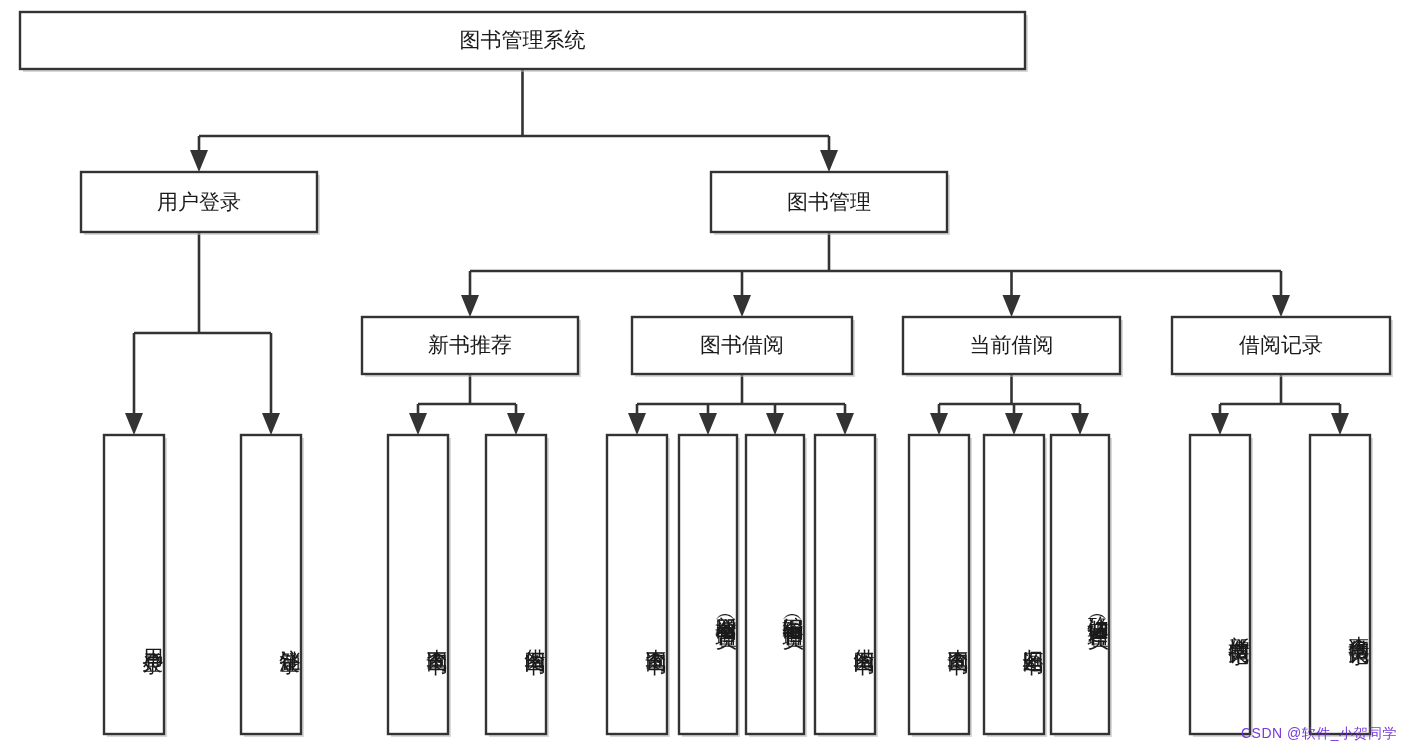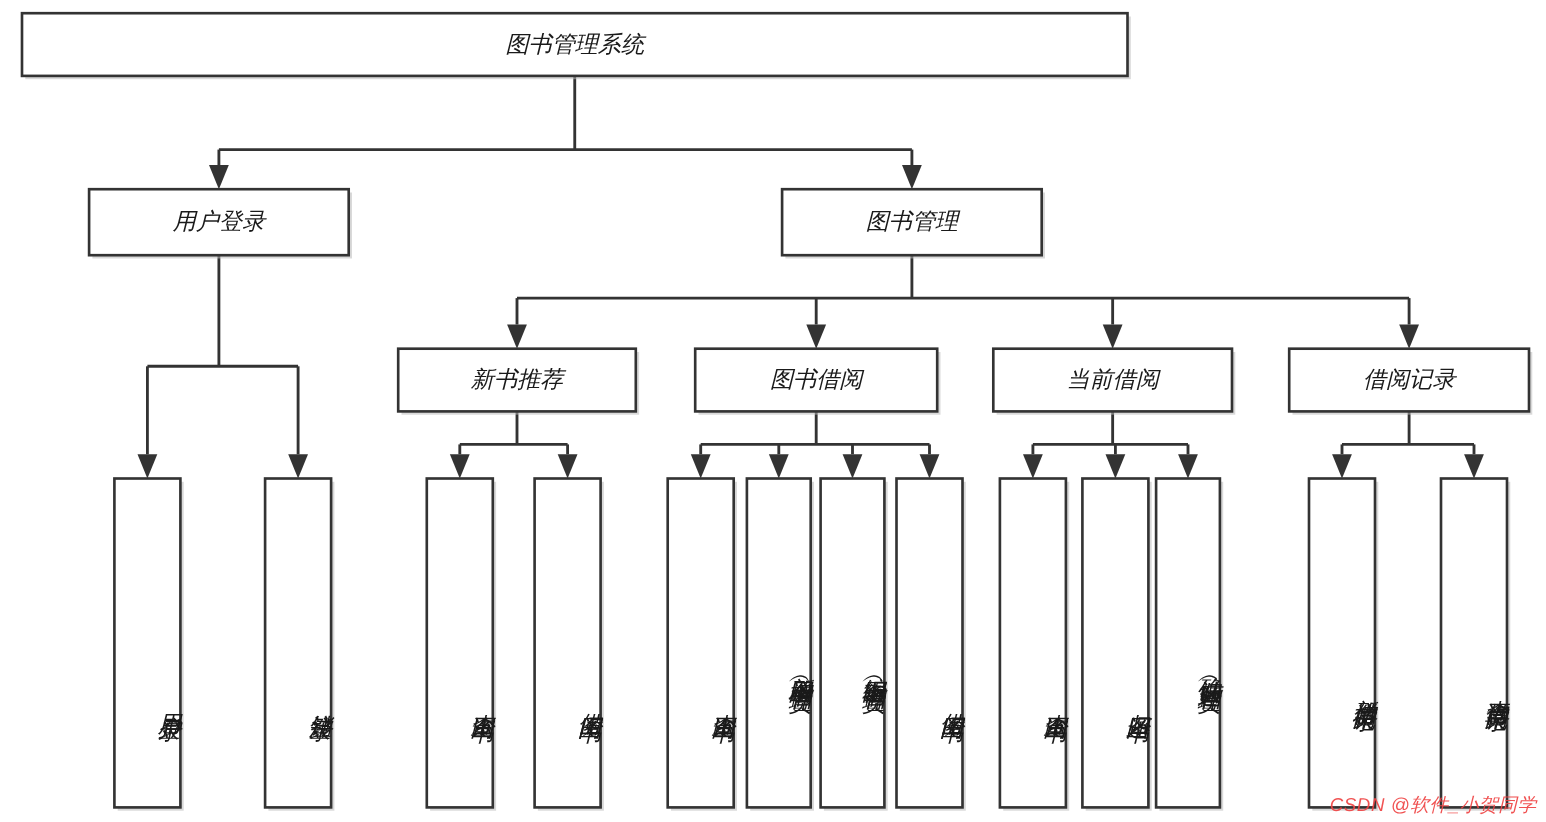--- a/index.html
+++ b/index.html
@@ -10,21 +10,20 @@
   }
   body {
     font-family: "Liberation Sans", "DejaVu Sans", sans-serif;
   }
   #diagram-root {
     position: relative;
     width: 1405px;
     height: 747px;
     background: #ffffff;
     overflow: hidden;
-    font-style: italic;
   }
   svg.diagram-canvas {
     position: absolute;
     left: 0;
     top: 0;
     width: 1405px;
     height: 747px;
     display: block;
   }
   .node-rect {
@@ -67,22 +66,22 @@
     align-items: flex-start;
     justify-content: center;
     pointer-events: none;
     user-select: none;
   }
   .watermark {
     position: absolute;
     right: 8px;
     bottom: 4px;
     font-family: "Liberation Sans", "DejaVu Sans", sans-serif;
-    font-size: 17px;
-    color: #ef4444;
+    font-size: 14px;
+    color: #6d28d9;
     opacity: 0.92;
     white-space: nowrap;
     letter-spacing: 0.5px;
   }
 </style>
 </head>
 <body>
 
 <div id="diagram-root">
   <svg class="diagram-canvas" viewBox="0 0 1405 747" preserveAspectRatio="none" aria-label="图书管理系统 hierarchy">

